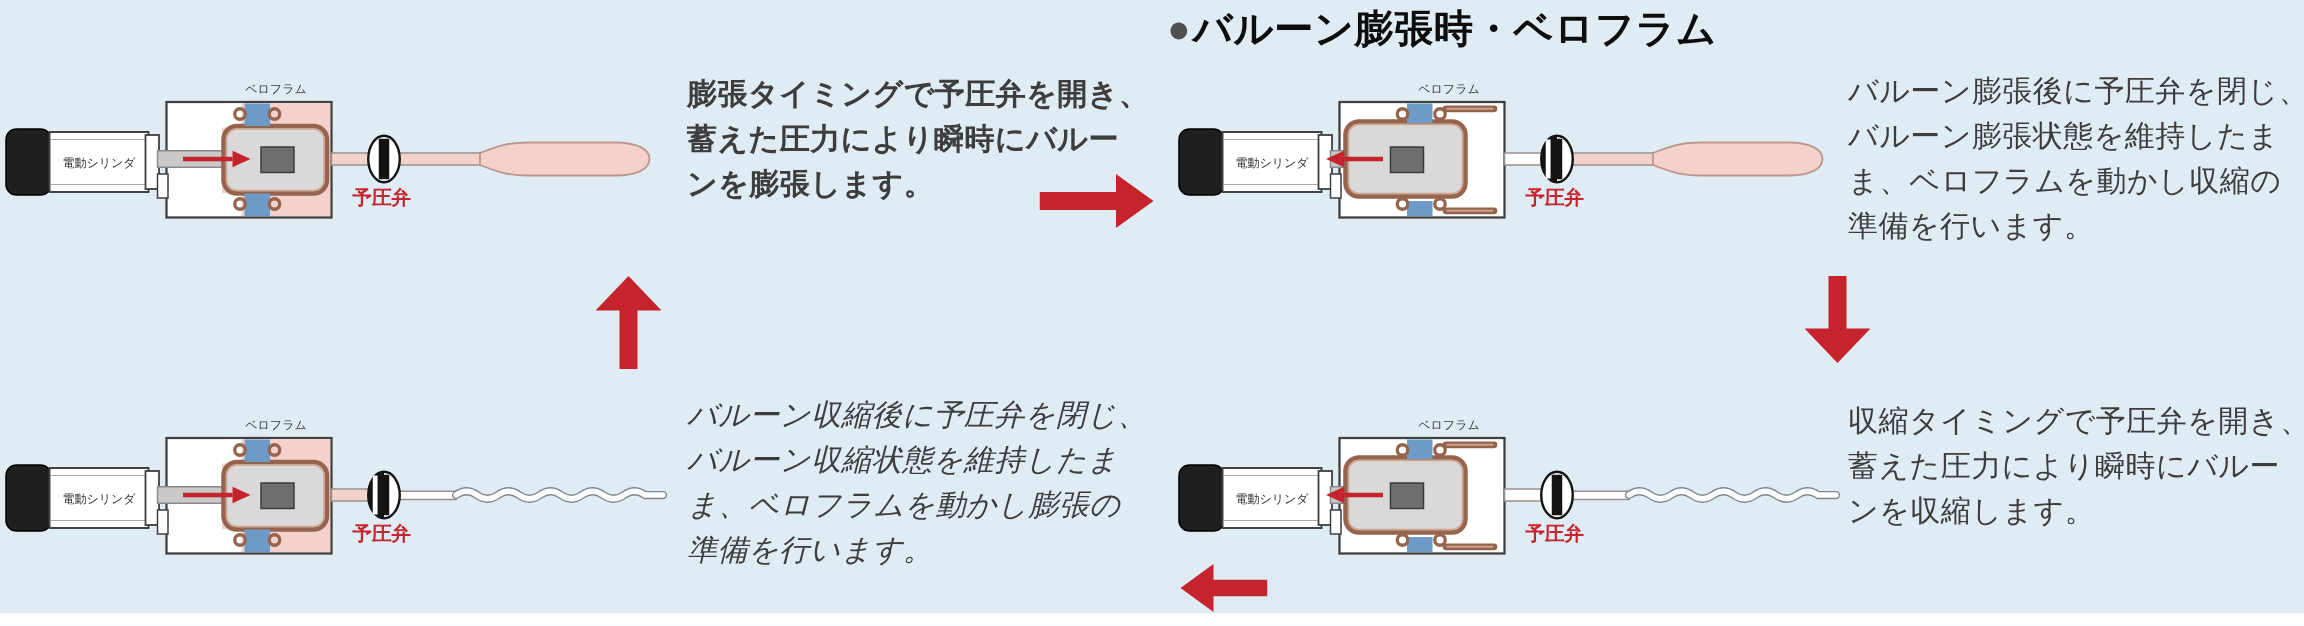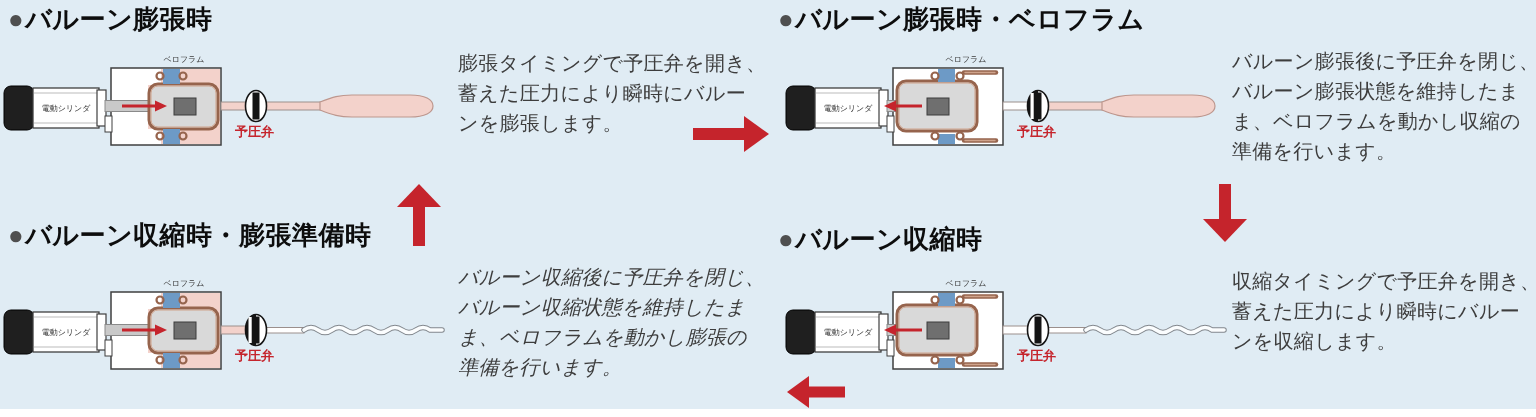--- a/index.html
+++ b/index.html
@@ -15,35 +15,32 @@
   .panel-title .bullet{color:#4f4f4f;margin-right:1px;}
   .panel-body{
     position:absolute;font-size:20px;line-height:30px;color:#3d3d3d;
     white-space:pre-line;letter-spacing:.3px;width:320px;
   }
   .diagram{position:absolute;width:460px;height:120px;}
   .flow-arrow{position:absolute;}
   svg text{font-family:"Liberation Sans",sans-serif;}
   
   .t1{left:8px;top:5px;} .t2{left:778px;top:5px;} .t3{left:8px;top:221px;} .t4{left:778px;top:225px;}
-  .b1{left:458px;top:48px;} .b2{left:1232px;top:46px;} .b3{left:458px;top:262px;font-style:italic;} .b4{left:1232px;top:266px;}
+  .b1{left:458px;top:48px;font-weight:bold;} .b2{left:1232px;top:46px;} .b3{left:458px;top:262px;font-style:italic;} .b4{left:1232px;top:266px;}
   .d1{left:2px;top:48px;} .d2{left:784px;top:48px;} .d3{left:2px;top:272px;} .d4{left:784px;top:272px;}
   .fa-right{left:693px;top:116px;width:76px;height:36px;}
   .fa-up{left:397px;top:184px;width:44px;height:62px;}
   .fa-down{left:1203px;top:184px;width:44px;height:58px;}
   .fa-left{left:787px;top:376px;width:58px;height:32px;}
 </style>
 </head>
 <body>
 
 <div class="canvas">
 
-  <div class="panel-title t1">
-    <span class="bullet">●</span><span>バルーン膨張時</span>
-  </div>
   <svg class="diagram d1" id="diagram-0" viewBox="0 0 460 120">
       <rect x="2" y="38" width="30" height="44" rx="7" fill="#1f1f1f" stroke="#000" stroke-width="1"></rect>
       <rect x="31" y="40" width="66" height="40" fill="#fff" stroke="#3f3f3f" stroke-width="1.3"></rect>
       <line x1="32" y1="45" x2="96" y2="45" stroke="#aaa" stroke-width="0.8"></line>
       <line x1="32" y1="75" x2="96" y2="75" stroke="#aaa" stroke-width="0.8"></line>
       <text x="64" y="63" font-size="8" fill="#333" text-anchor="middle">電動シリンダ</text>
       <rect x="95" y="42" width="9" height="36" fill="#fff" stroke="#3f3f3f" stroke-width="1.2"></rect>
       <rect x="109" y="20" width="110" height="77" fill="#fff" stroke="#3f3f3f" stroke-width="1.5"></rect>
       <rect x="103" y="68" width="7" height="16" fill="#fff" stroke="#3f3f3f" stroke-width="1"></rect>
       <rect x="146" y="21" width="72" height="75" fill="#f3d2cb"></rect>
@@ -109,23 +106,20 @@
       <rect x="246.5" y="45" width="3.2" height="26" fill="#fff"></rect>
       <rect x="250.5" y="44.5" width="7" height="27" fill="#141414"></rect>
       <text x="182" y="14" font-size="8" fill="#3a3a3a" text-anchor="middle">ベロフラム</text>
       <text x="233" y="88" font-size="13" font-weight="bold" fill="#c5242c">予圧弁</text>
     </svg>
   <div class="panel-body b2">バルーン膨張後に予圧弁を閉じ、
 バルーン膨張状態を維持したま
 ま、ベロフラムを動かし収縮の
 準備を行います。</div>
 
-  <div class="panel-title t3">
-    <span class="bullet">●</span><span>バルーン収縮時・膨張準備時</span>
-  </div>
   <svg class="diagram d3" id="diagram-2" viewBox="0 0 460 120">
       <rect x="2" y="38" width="30" height="44" rx="7" fill="#1f1f1f" stroke="#000" stroke-width="1"></rect>
       <rect x="31" y="40" width="66" height="40" fill="#fff" stroke="#3f3f3f" stroke-width="1.3"></rect>
       <line x1="32" y1="45" x2="96" y2="45" stroke="#aaa" stroke-width="0.8"></line>
       <line x1="32" y1="75" x2="96" y2="75" stroke="#aaa" stroke-width="0.8"></line>
       <text x="64" y="63" font-size="8" fill="#333" text-anchor="middle">電動シリンダ</text>
       <rect x="95" y="42" width="9" height="36" fill="#fff" stroke="#3f3f3f" stroke-width="1.2"></rect>
       <rect x="109" y="20" width="110" height="77" fill="#fff" stroke="#3f3f3f" stroke-width="1.5"></rect>
       <rect x="103" y="68" width="7" height="16" fill="#fff" stroke="#3f3f3f" stroke-width="1"></rect>
       <rect x="146" y="21" width="72" height="75" fill="#f3d2cb"></rect>
@@ -152,23 +146,20 @@
       <rect x="246.5" y="45" width="3.2" height="26" fill="#fff"></rect>
       <rect x="250.5" y="44.5" width="7" height="27" fill="#141414"></rect>
       <text x="182" y="14" font-size="8" fill="#3a3a3a" text-anchor="middle">ベロフラム</text>
       <text x="233" y="88" font-size="13" font-weight="bold" fill="#c5242c">予圧弁</text>
     </svg>
   <div class="panel-body b3">バルーン収縮後に予圧弁を閉じ、
 バルーン収縮状態を維持したま
 ま、ベロフラムを動かし膨張の
 準備を行います。</div>
 
-  <div class="panel-title t4">
-    <span class="bullet">●</span><span>バルーン収縮時</span>
-  </div>
   <svg class="diagram d4" id="diagram-3" viewBox="0 0 460 120">
       <rect x="2" y="38" width="30" height="44" rx="7" fill="#1f1f1f" stroke="#000" stroke-width="1"></rect>
       <rect x="31" y="40" width="66" height="40" fill="#fff" stroke="#3f3f3f" stroke-width="1.3"></rect>
       <line x1="32" y1="45" x2="96" y2="45" stroke="#aaa" stroke-width="0.8"></line>
       <line x1="32" y1="75" x2="96" y2="75" stroke="#aaa" stroke-width="0.8"></line>
       <text x="64" y="63" font-size="8" fill="#333" text-anchor="middle">電動シリンダ</text>
       <rect x="95" y="42" width="9" height="36" fill="#fff" stroke="#3f3f3f" stroke-width="1.2"></rect>
       <rect x="109" y="20" width="110" height="77" fill="#fff" stroke="#3f3f3f" stroke-width="1.5"></rect>
       <rect x="103" y="68" width="7" height="16" fill="#fff" stroke="#3f3f3f" stroke-width="1"></rect>
       <rect x="103" y="52.5" width="44" height="11" fill="#c9c9c9" stroke="#8a8a8a" stroke-width="1"></rect>

